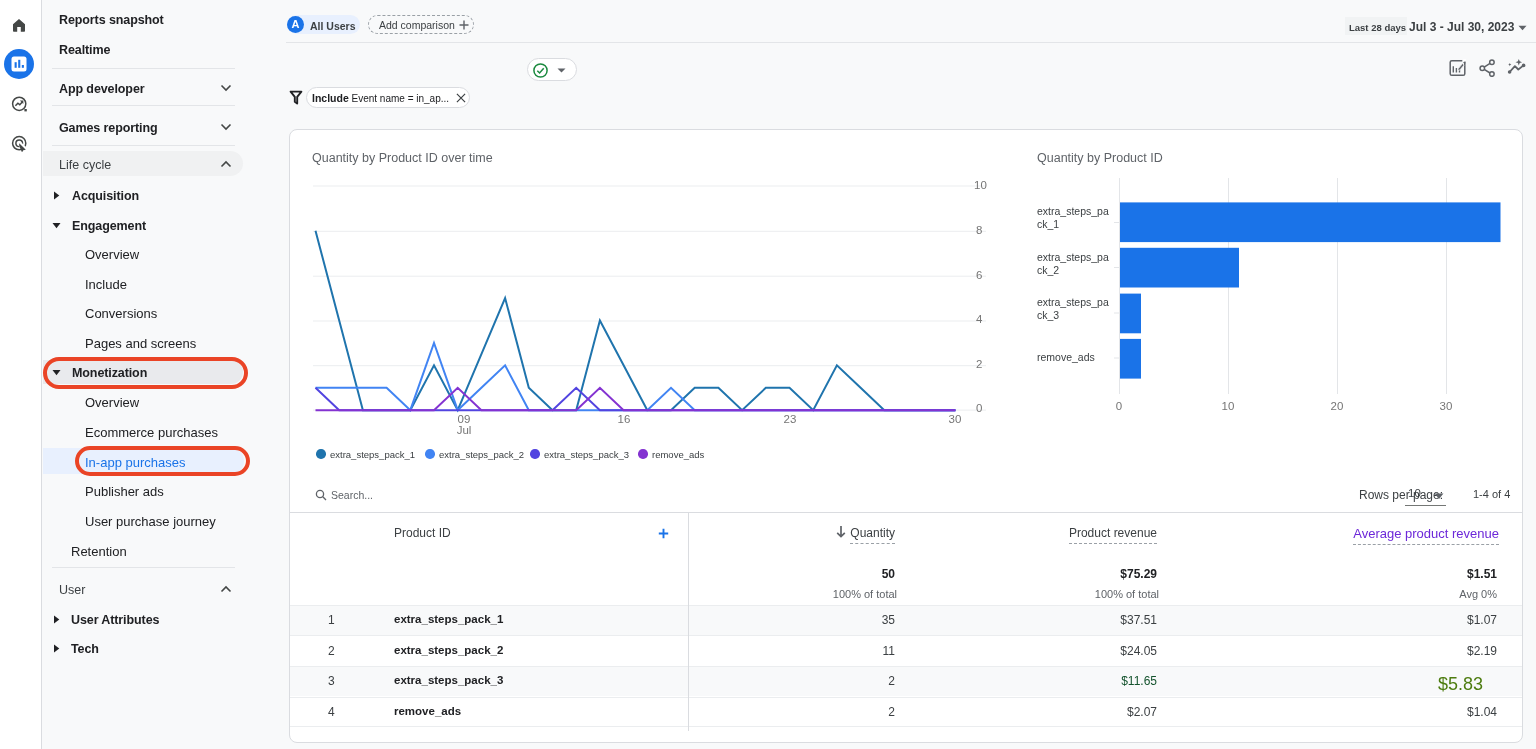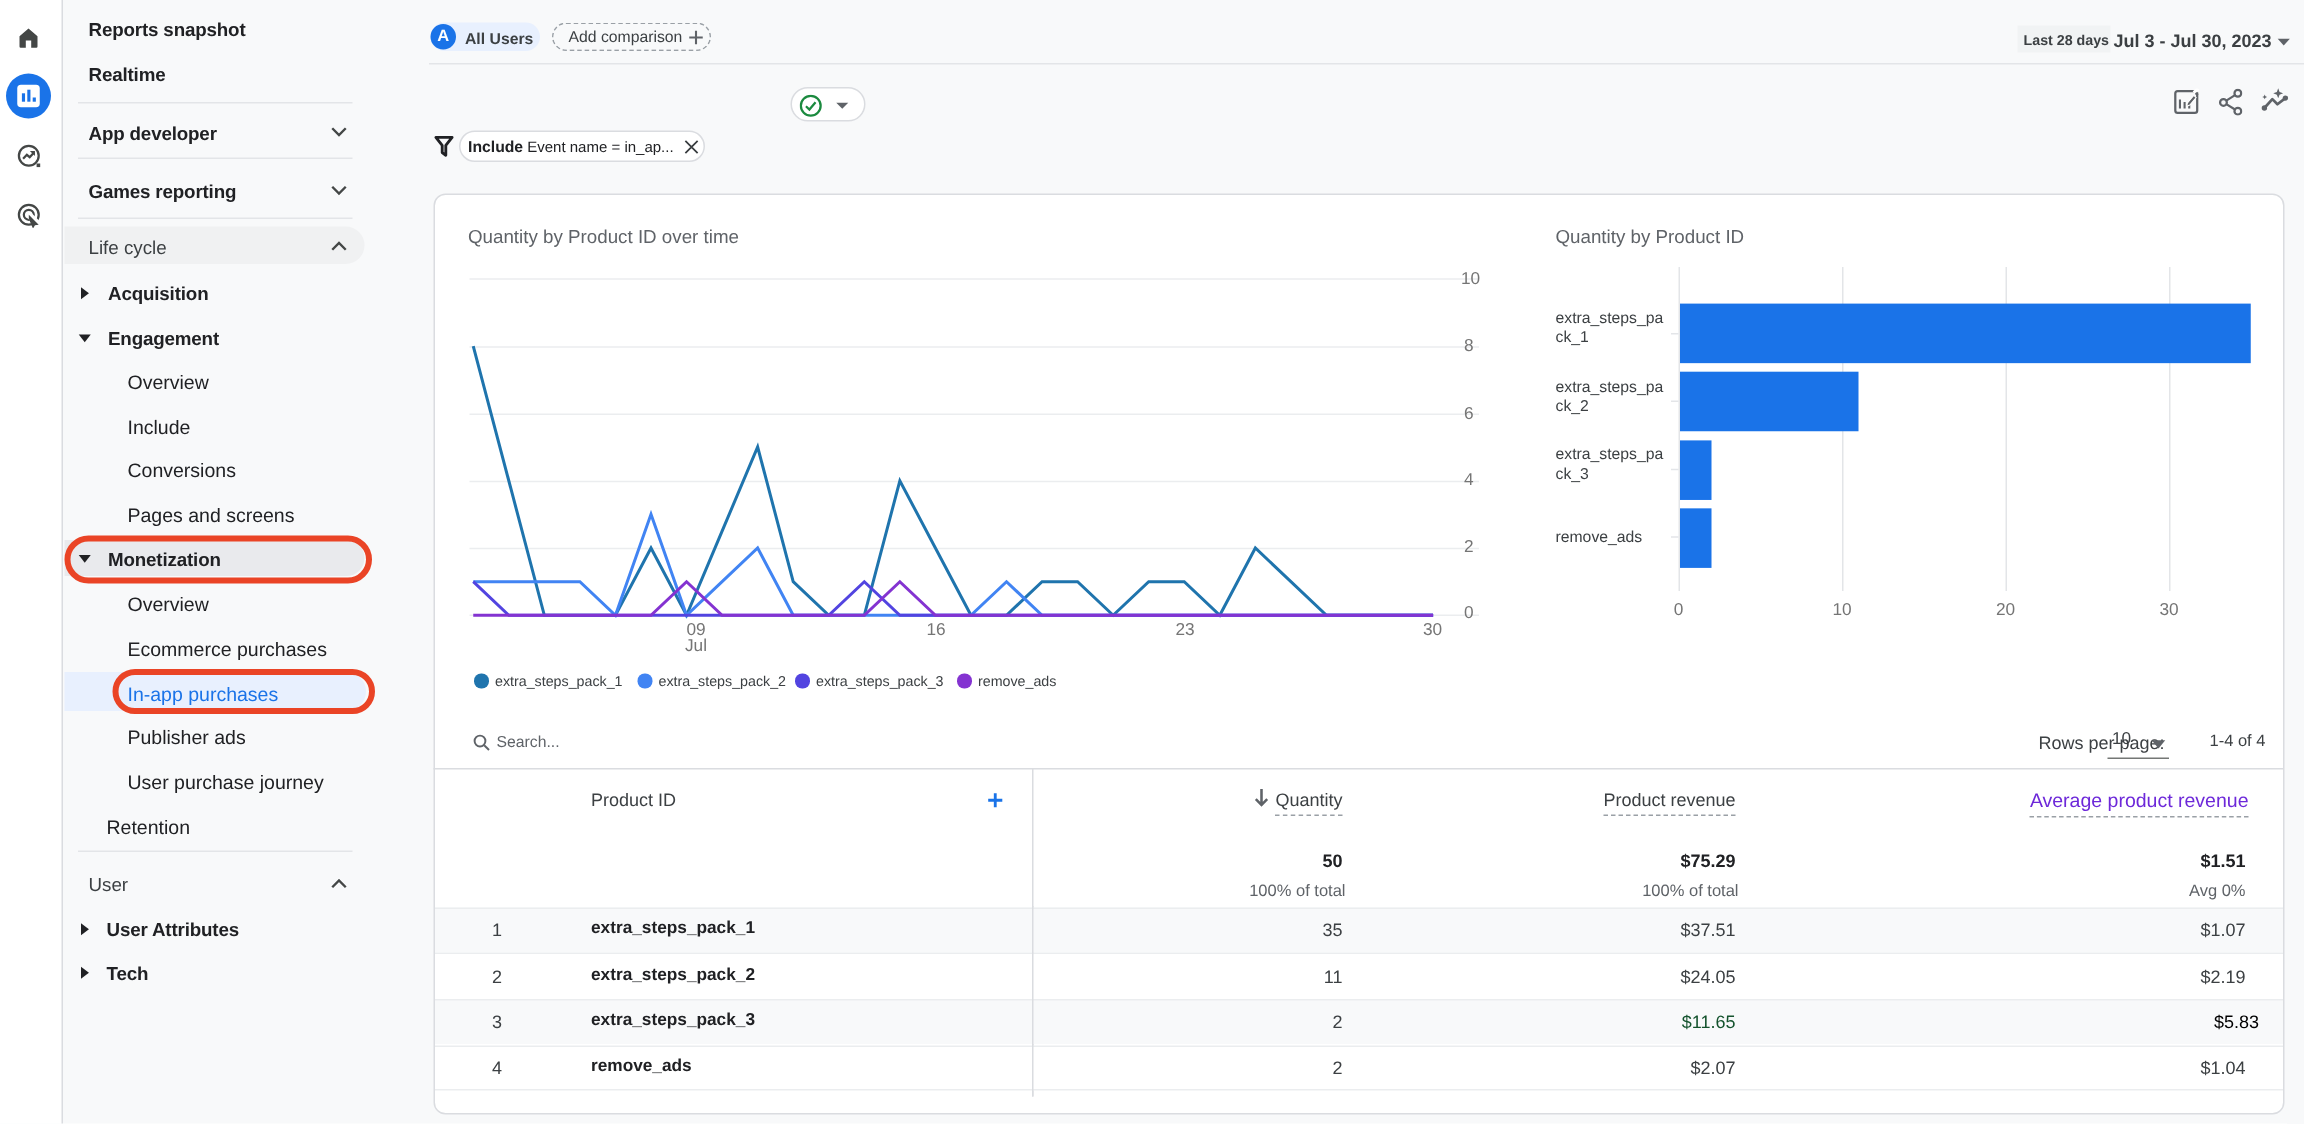--- a/index.html
+++ b/index.html
@@ -286,21 +286,21 @@
 <div class="t" style="left:328px;top:644px;font-size:12px;color:#3c4043;">2</div>
 <div class="t" style="left:394px;top:644px;font-size:11.5px;font-weight:700;color:#202124;">extra_steps_pack_2</div>
 <div class="t" style="right:641px;top:644px;font-size:12px;color:#3c4043;">11</div>
 <div class="t" style="right:379px;top:644px;font-size:12px;color:#3c4043;">$24.05</div>
 <div class="t" style="right:39px;top:644px;font-size:12px;color:#3c4043;">$2.19</div>
 
 <div class="t" style="left:328px;top:674px;font-size:12px;color:#3c4043;">3</div>
 <div class="t" style="left:394px;top:674px;font-size:11.5px;font-weight:700;color:#202124;">extra_steps_pack_3</div>
 <div class="t" style="right:641px;top:674px;font-size:12px;color:#3c4043;">2</div>
 <div class="t" style="right:379px;top:674px;font-size:12px;color:#14532d;">$11.65</div>
-<div class="t" style="right:30px;top:674px;font-size:12px;color:#000000;">$5.83</div>
+<div class="t" style="right:53px;top:674px;font-size:18px;color:#4d7c0f;">$5.83</div>
 
 <div class="t" style="left:328px;top:705px;font-size:12px;color:#3c4043;">4</div>
 <div class="t" style="left:394px;top:705px;font-size:11.5px;font-weight:700;color:#202124;">remove_ads</div>
 <div class="t" style="right:641px;top:705px;font-size:12px;color:#3c4043;">2</div>
 <div class="t" style="right:379px;top:705px;font-size:12px;color:#3c4043;">$2.07</div>
 <div class="t" style="right:39px;top:705px;font-size:12px;color:#3c4043;">$1.04</div>
 
 </div>
 
 </body></html>

